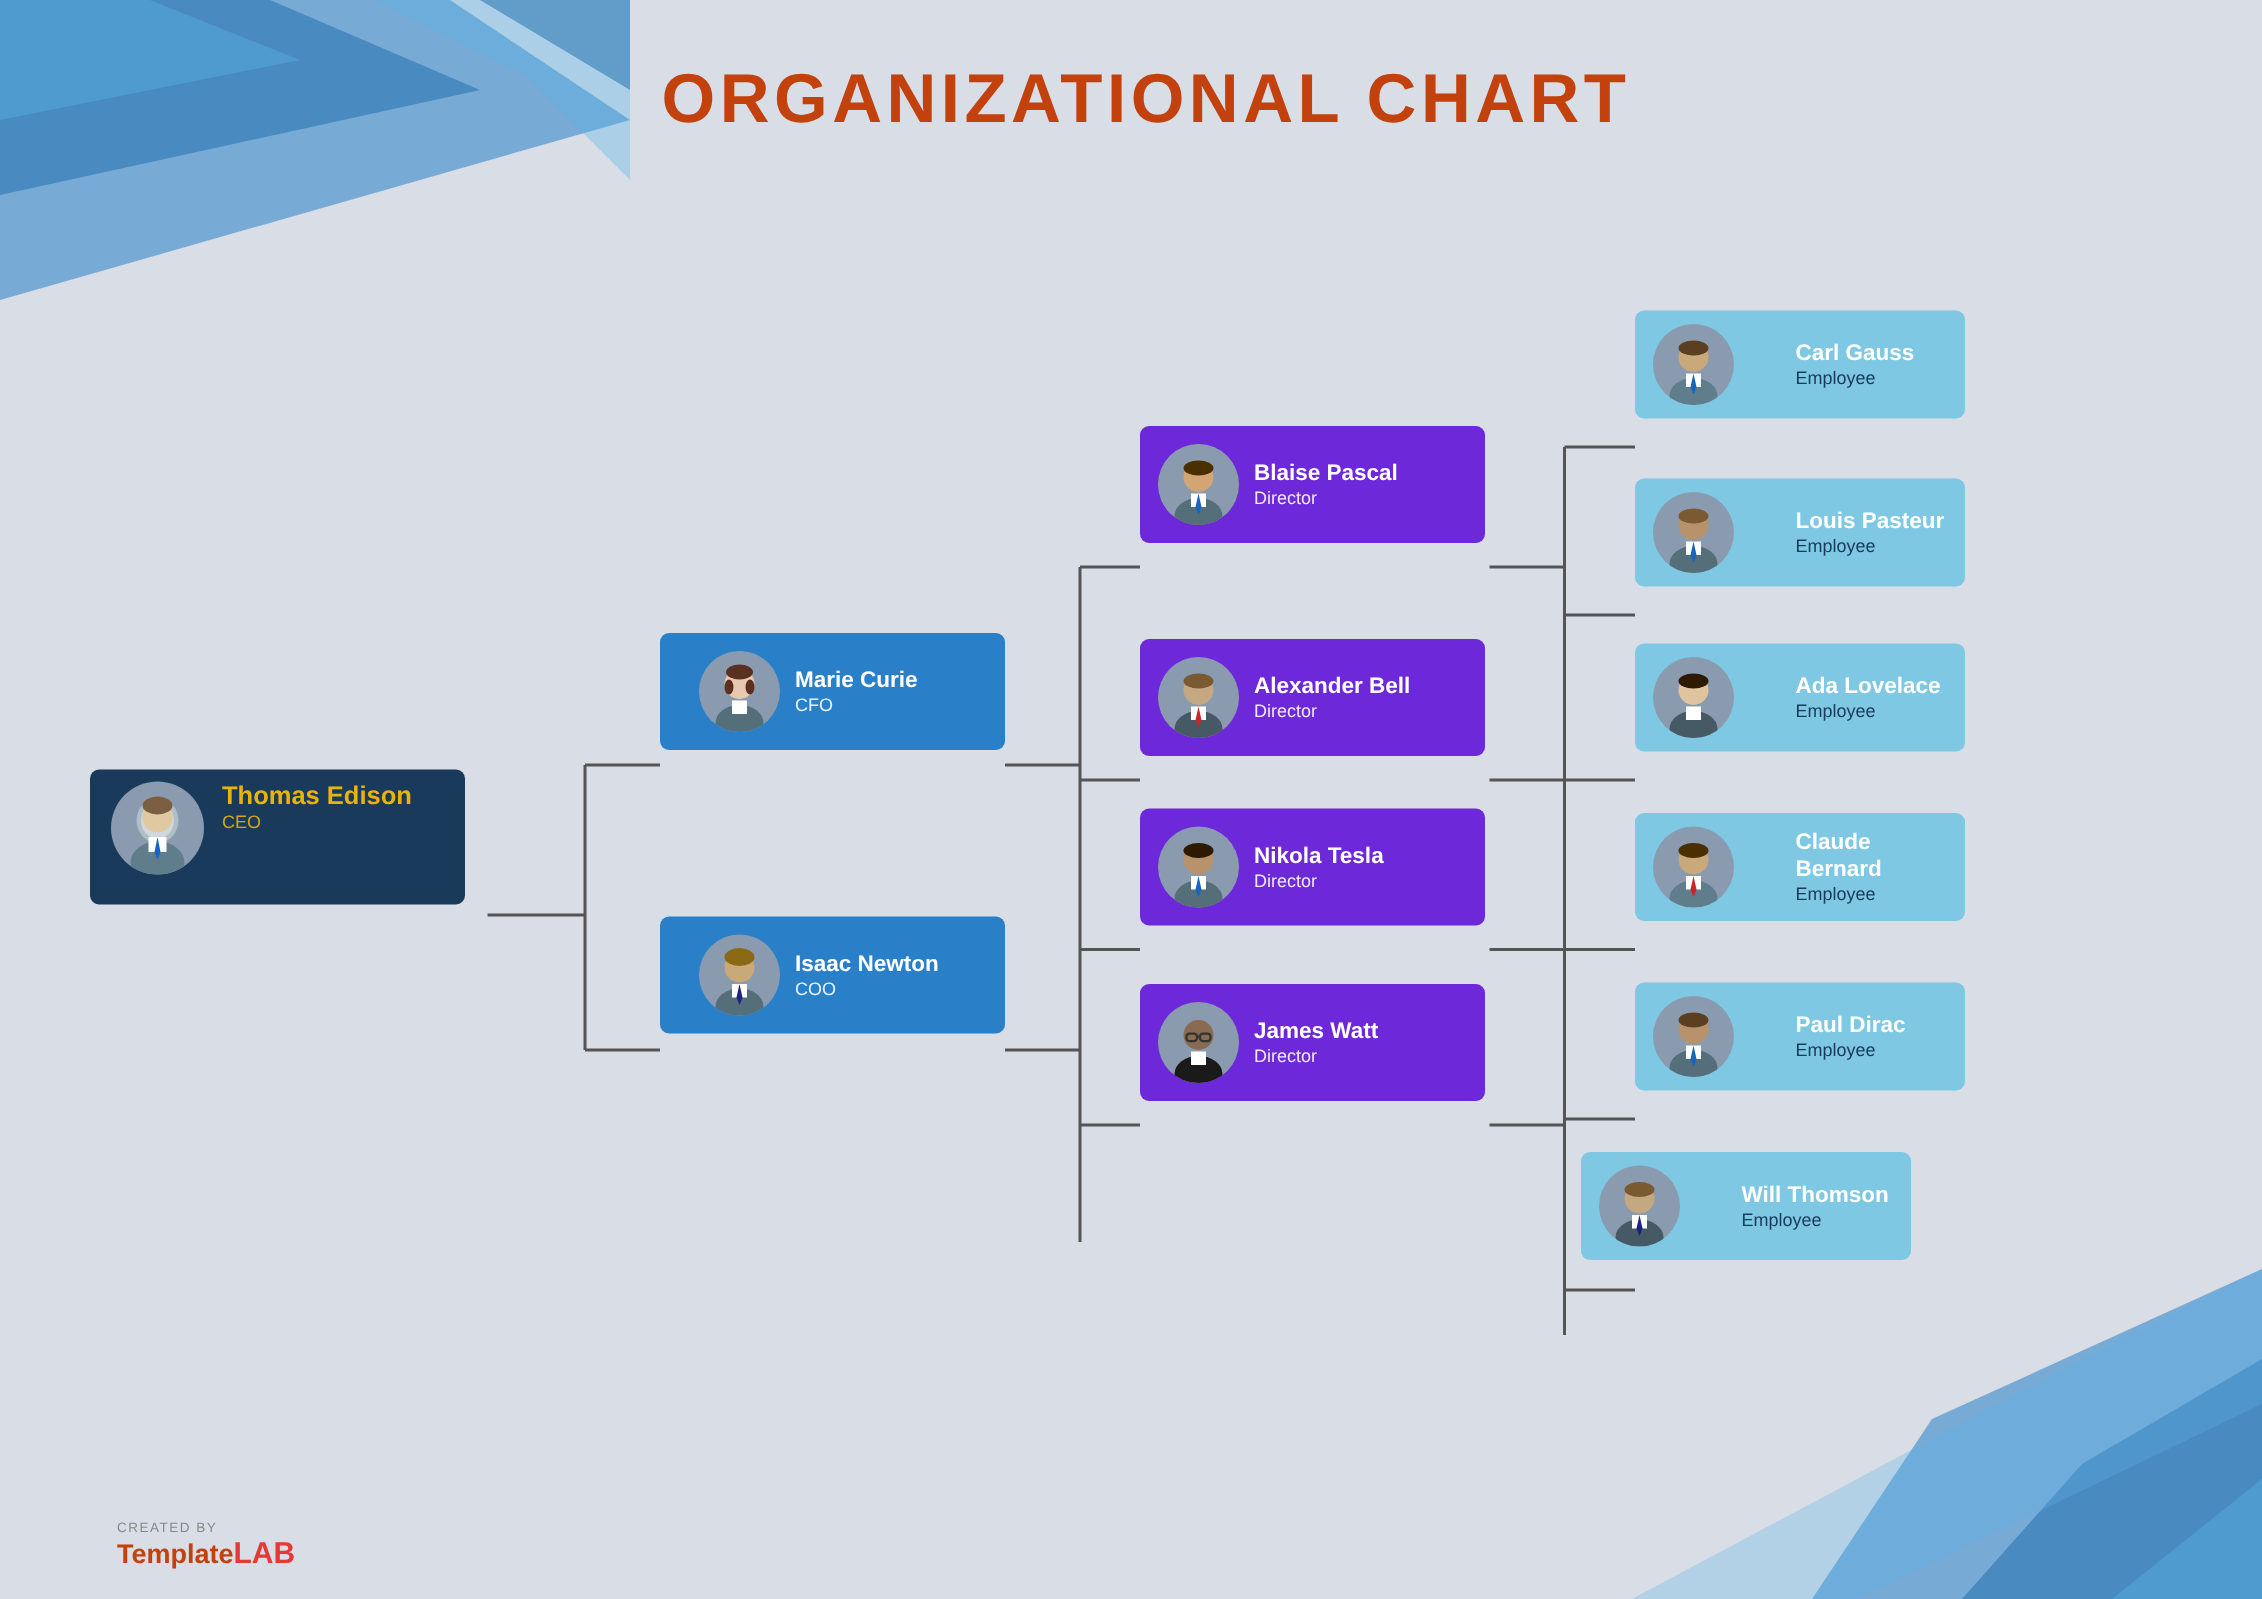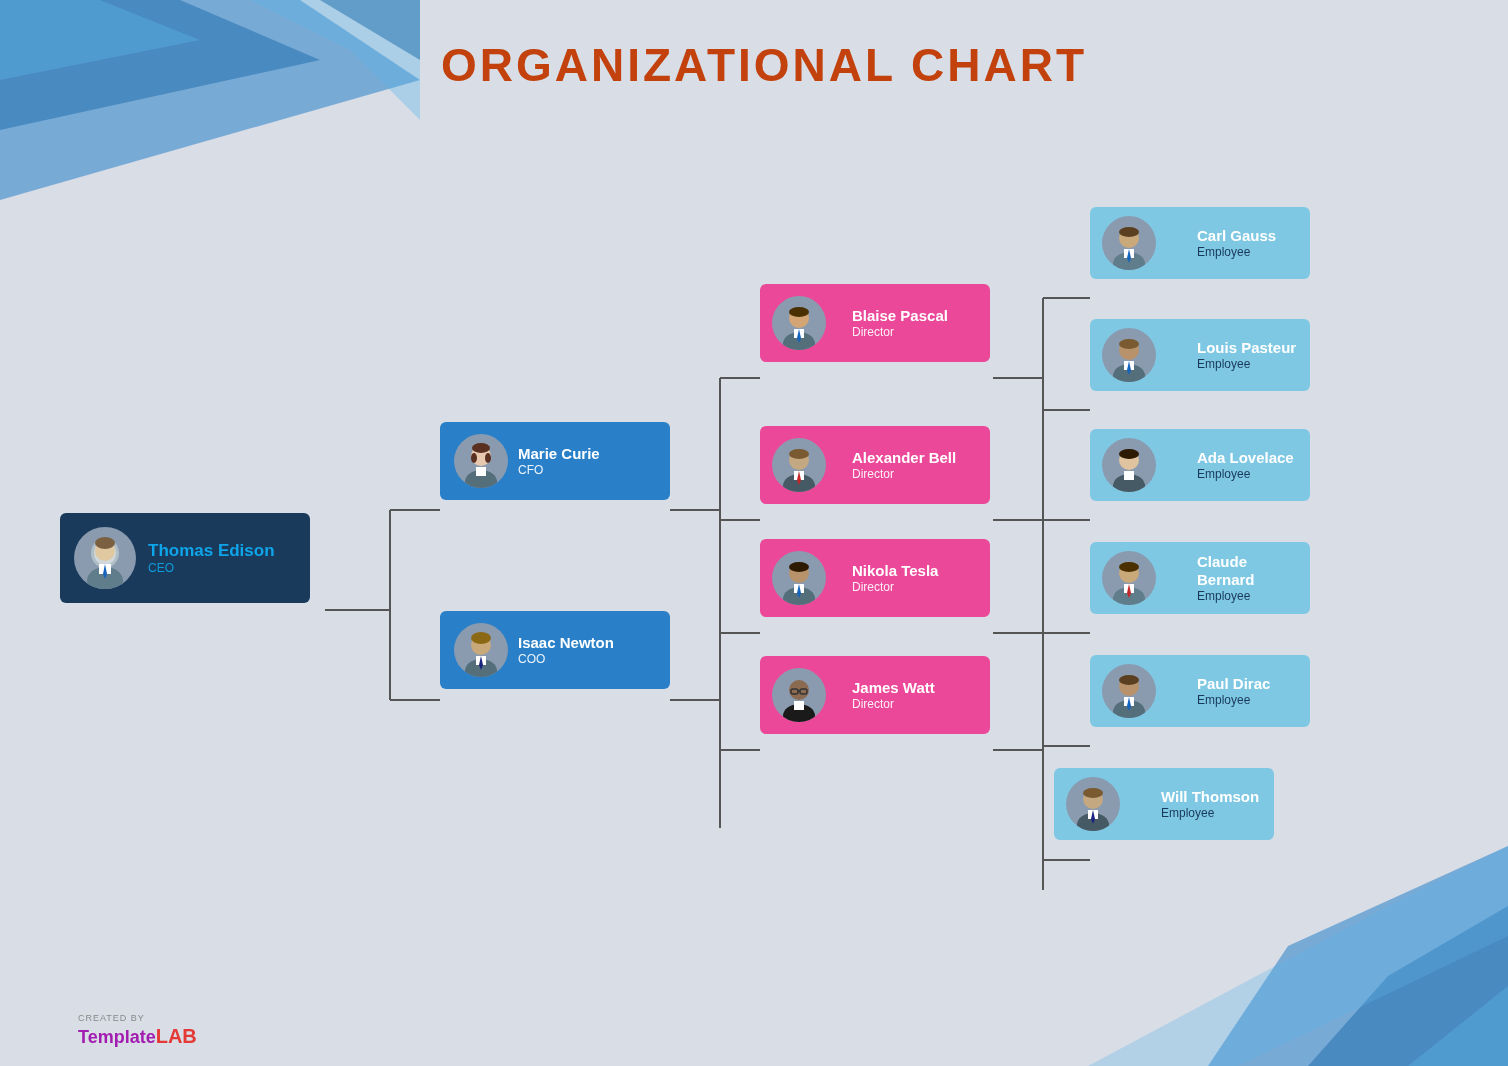--- a/index.html
+++ b/index.html
@@ -39,49 +39,47 @@
       color: #c2410c;
       letter-spacing: 3px;
       margin-left: 20px;
     }
 
     
     .node-ceo {
       background: #1a3a5c;
       border-radius: 6px;
       display: flex;
-      align-items: center;
       width: 250px;
       height: 90px;
       padding: 8px 14px;
-      color: #0ea5e9;
+      color: #eab308;
       flex-shrink: 0;
     }
     .node-mid {
       background: #2980c8;
       border-radius: 6px;
       display: flex;
       align-items: center;
       width: 230px;
       height: 78px;
-      padding: 8px 14px;
+      padding: 8px 26px;
       color: white;
       flex-shrink: 0;
     }
     .node-director {
-      background: #ec4899;
+      background: #6d28d9;
       border-radius: 6px;
       display: flex;
       align-items: center;
       width: 230px;
       height: 78px;
       padding: 8px 12px;
       color: white;
       flex-shrink: 0;
-      gap: 16px;
     }
     .node-employee {
       background: #7ec8e3;
       border-radius: 6px;
       display: flex;
       align-items: center;
       width: 220px;
       height: 72px;
       padding: 6px 12px;
       color: white;
@@ -142,21 +140,21 @@
       margin-left: 28px;
     }
     .footer span.lab {
       color: #e53935;
       font-weight: 900;
       font-size: 20px;
     }
     .footer span.template {
       font-weight: 700;
       font-size: 18px;
-      color: #a21caf;
+      color: #c2410c;
     }
     .footer .created-by {
       font-size: 9px;
       color: #888;
       letter-spacing: 1px;
       display: block;
       margin-bottom: 2px;
     }
   </style>
 </head>

